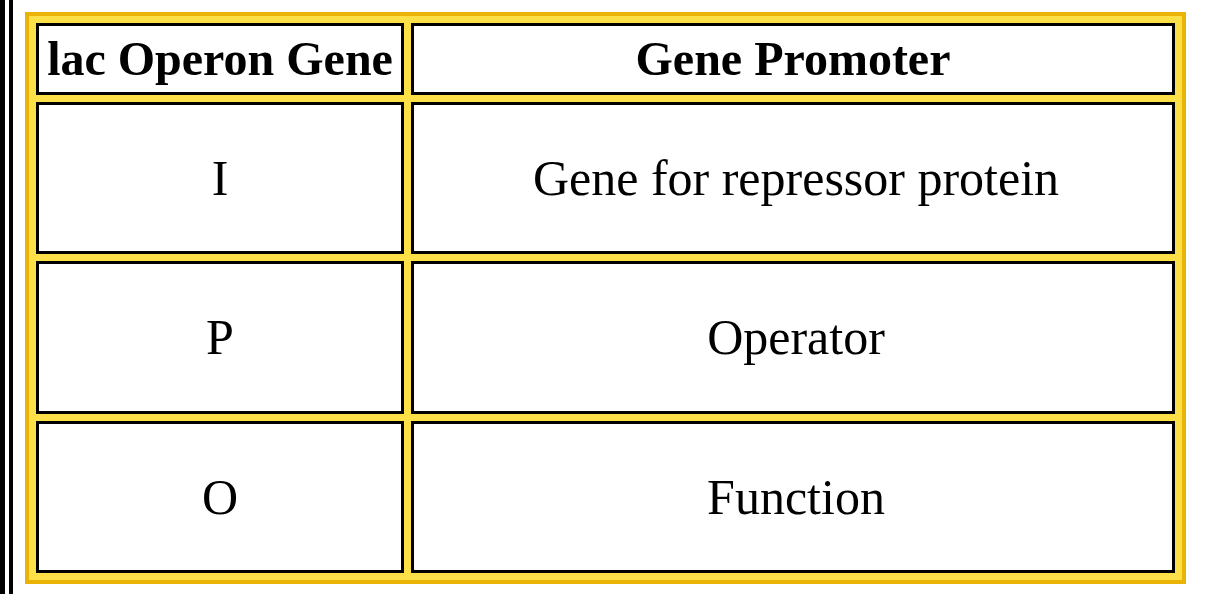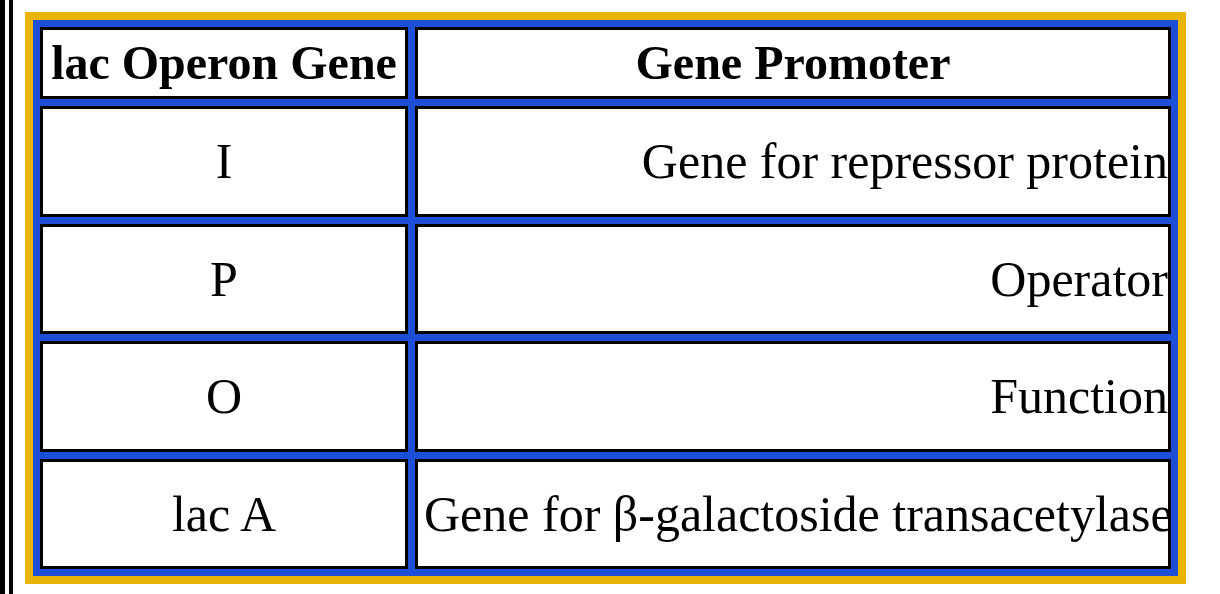--- a/index.html
+++ b/index.html
@@ -24,25 +24,25 @@
   .edge-bar-outer { left: 0; width: 5px; }
   .edge-bar-inner { left: 9px; width: 4px; }
 
   table.gene-table {
     position: absolute;
     left: 25px;
     top: 12px;
     width: 1161px;
     height: 572px;
     box-sizing: border-box;
-    border: 8px solid #eab308;
+    border: 4px solid #eab308;
     border-collapse: separate;
     border-spacing: 7px;
     table-layout: fixed;
-    background: #1d4ed8;
+    background: #fde047;
   }
   col.col-gene { width: 368px; }
   th, td {
     border: 3px solid #000000;
     background: #ffffff;
     height: 66px;
     padding: 0;
     vertical-align: middle;
     white-space: nowrap;
     overflow: hidden;
@@ -52,21 +52,21 @@
     font-weight: bold;
     font-size: 48px;
     text-align: center;
   }
   td.gene-cell {
     font-size: 50px;
     text-align: center;
   }
   td.fn-cell {
     font-size: 50px;
-    text-align: right;
+    text-align: center;
     padding-left: 6px;
   }
 </style>
 </head>
 <body>
 
 <div class="edge-bar edge-bar-outer"></div>
 <div class="edge-bar edge-bar-inner"></div>
 
 <table class="gene-table">
@@ -86,18 +86,14 @@
       <td class="fn-cell">Gene for repressor protein</td>
     </tr>
     <tr>
       <td class="gene-cell">P</td>
       <td class="fn-cell">Operator</td>
     </tr>
     <tr>
       <td class="gene-cell">O</td>
       <td class="fn-cell">Function</td>
     </tr>
-    <tr>
-      <td class="gene-cell">lac A</td>
-      <td class="fn-cell">Gene for β-galactoside transacetylase</td>
-    </tr>
   </tbody>
 </table>
 
 </body></html>

